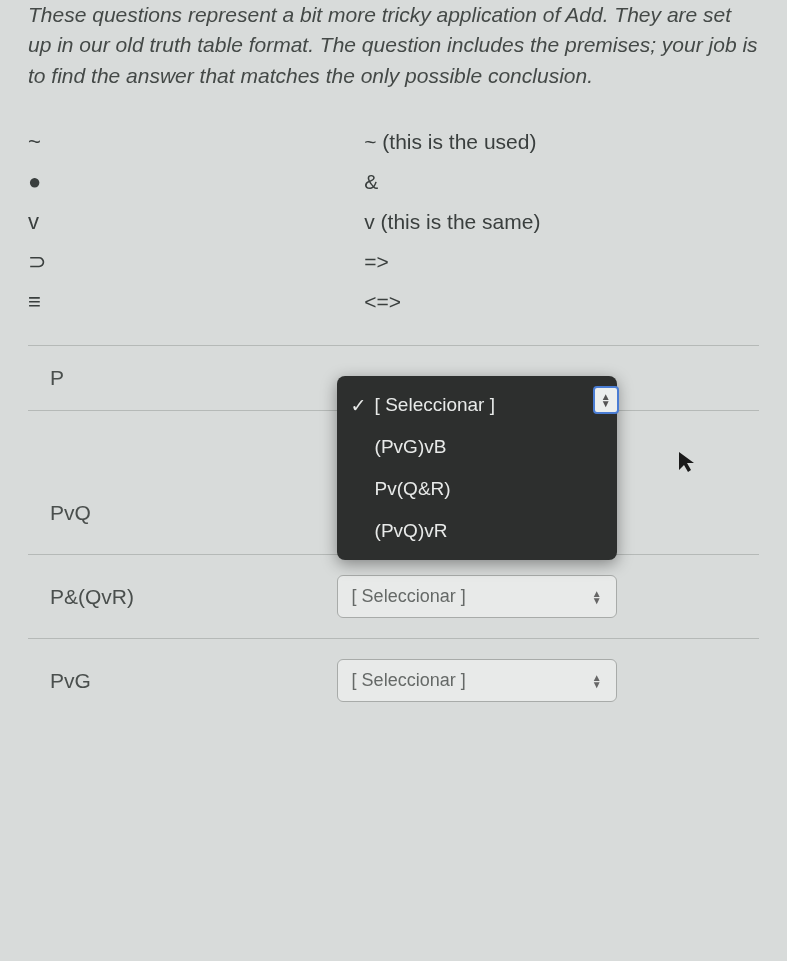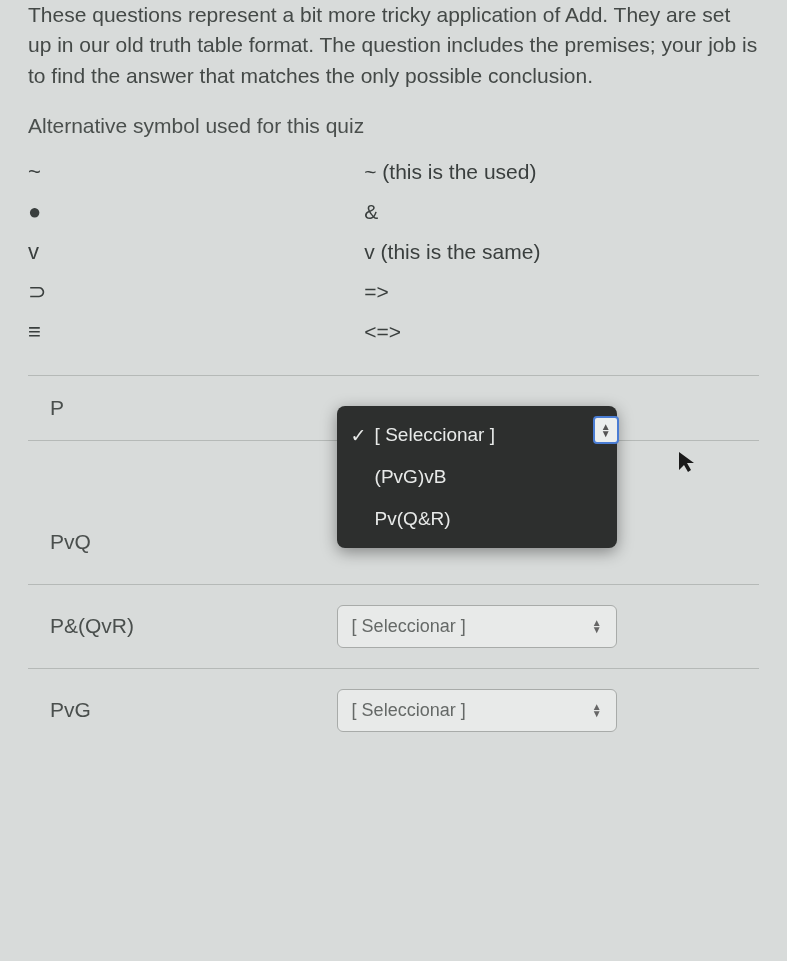--- a/index.html
+++ b/index.html
@@ -13,20 +13,21 @@
       width: 787px;
       height: 961px;
       padding: 0;
       color: #3a3f3e;
     }
     .intro {
       padding: 0 28px 20px 28px;
       font-size: 21px;
       line-height: 1.45;
       color: #444947;
+      font-style: italic;
     }
     .content {
       padding: 0 28px;
     }
     .symbol-table {
       width: 100%;
       margin-bottom: 30px;
     }
     .symbol-header {
       display: flex;
@@ -155,21 +156,20 @@
     }
   </style>
 </head>
 <body>
 
 <div class="intro">These questions represent a bit more tricky application of Add. They are set up in our old truth table format. The question includes the premises; your job is to find the answer that matches the only possible conclusion.</div>
 
 <div class="content">
   <div class="symbol-table">
     <div class="symbol-header">
-      <div class="symbol-header-right">Alternative symbol used for this quiz</div>
     </div>
     <div class="symbol-row">
       <div class="symbol-left">~</div>
       <div class="symbol-right">~ (this is the used)</div>
     </div>
     <div class="symbol-row">
       <div class="symbol-left">●</div>
       <div class="symbol-right">&amp;</div>
     </div>
     <div class="symbol-row">
@@ -194,20 +194,21 @@
 
   <div class="question-section">
 
     <div class="question-row rel-pos">
       <div class="question-label">P</div>
       <div class="select-wrapper">
         <div class="dropdown">
           <div class="dropdown-item selected">[ Seleccionar ]</div>
           <div class="dropdown-item">(PvG)vB</div>
           <div class="dropdown-item">Pv(Q&amp;R)</div>
+          <div class="dropdown-item">(PvQ)vR</div>
           <div class="dropdown-caret-box">
             <span>▲</span>
               <span>▼</span>
           </div>
         </div>
       </div>
     </div>
 
     <div class="question-row" style="padding-top:80px;">
       <div class="question-label">PvQ</div>

